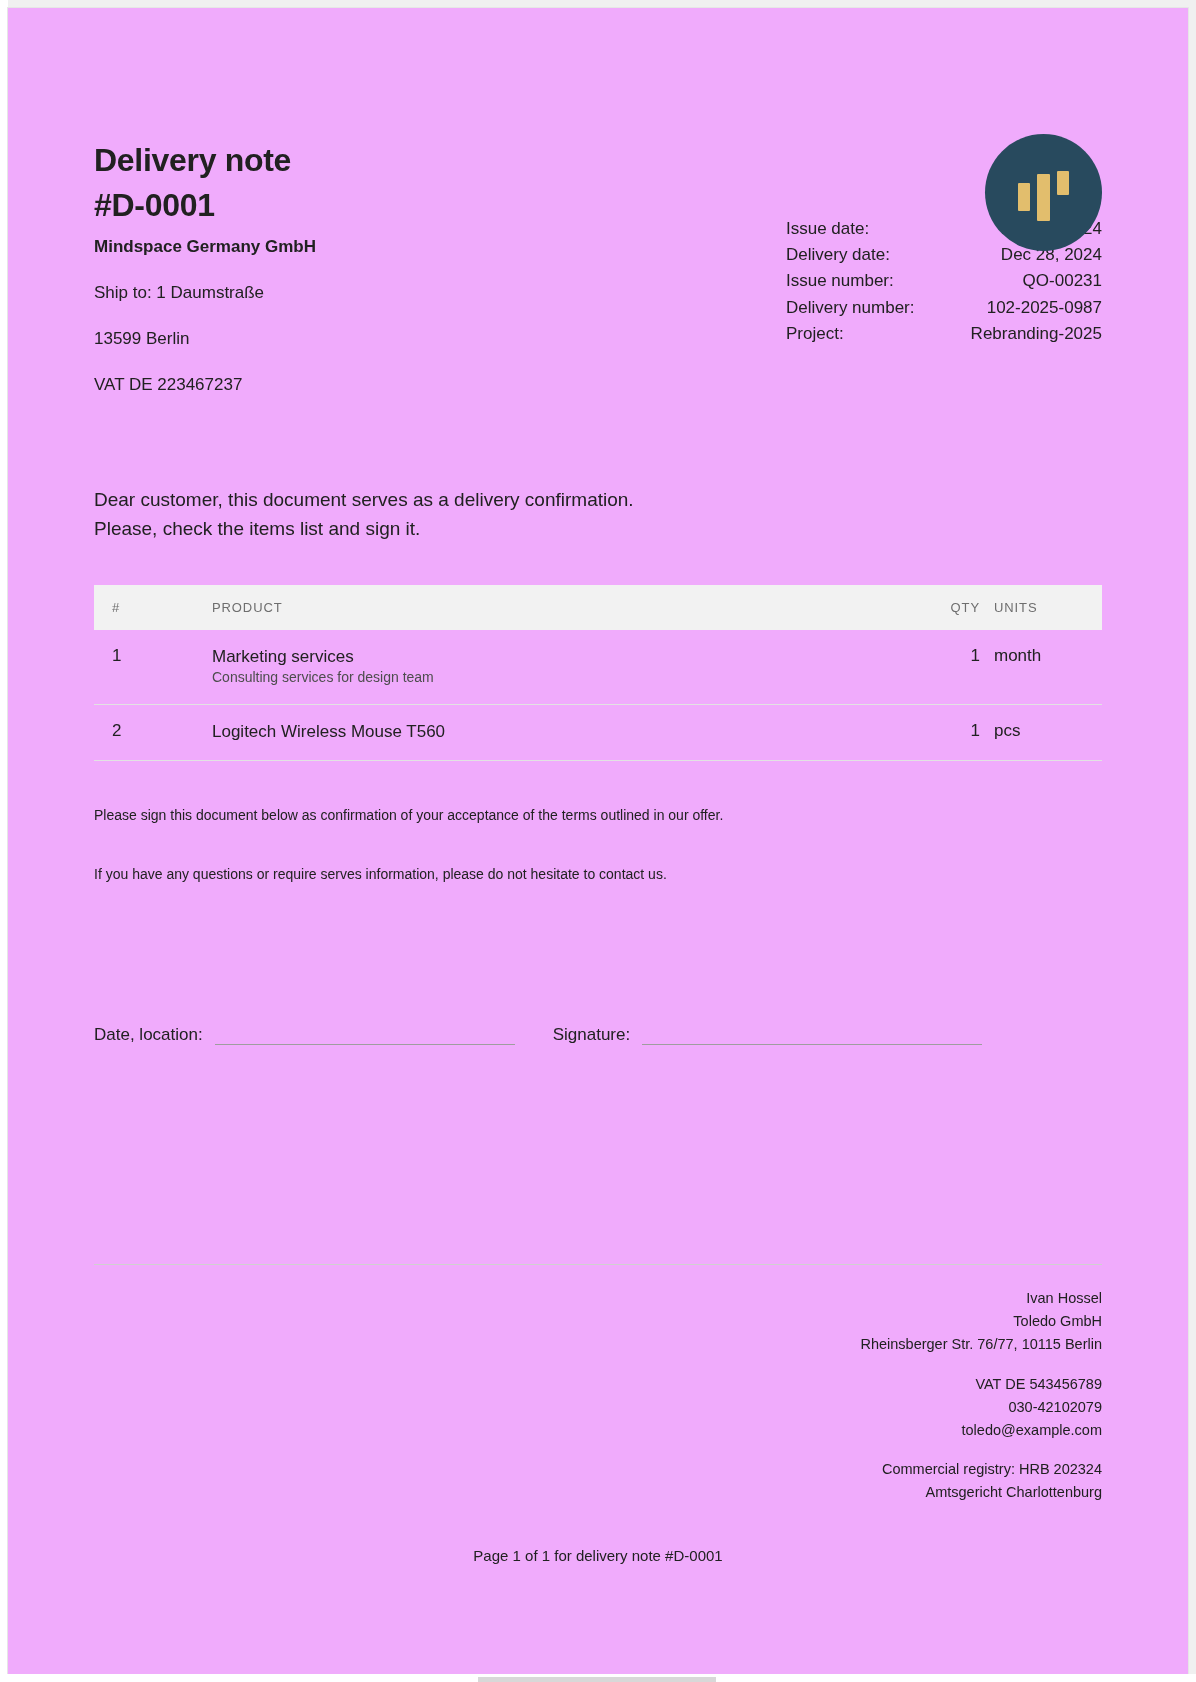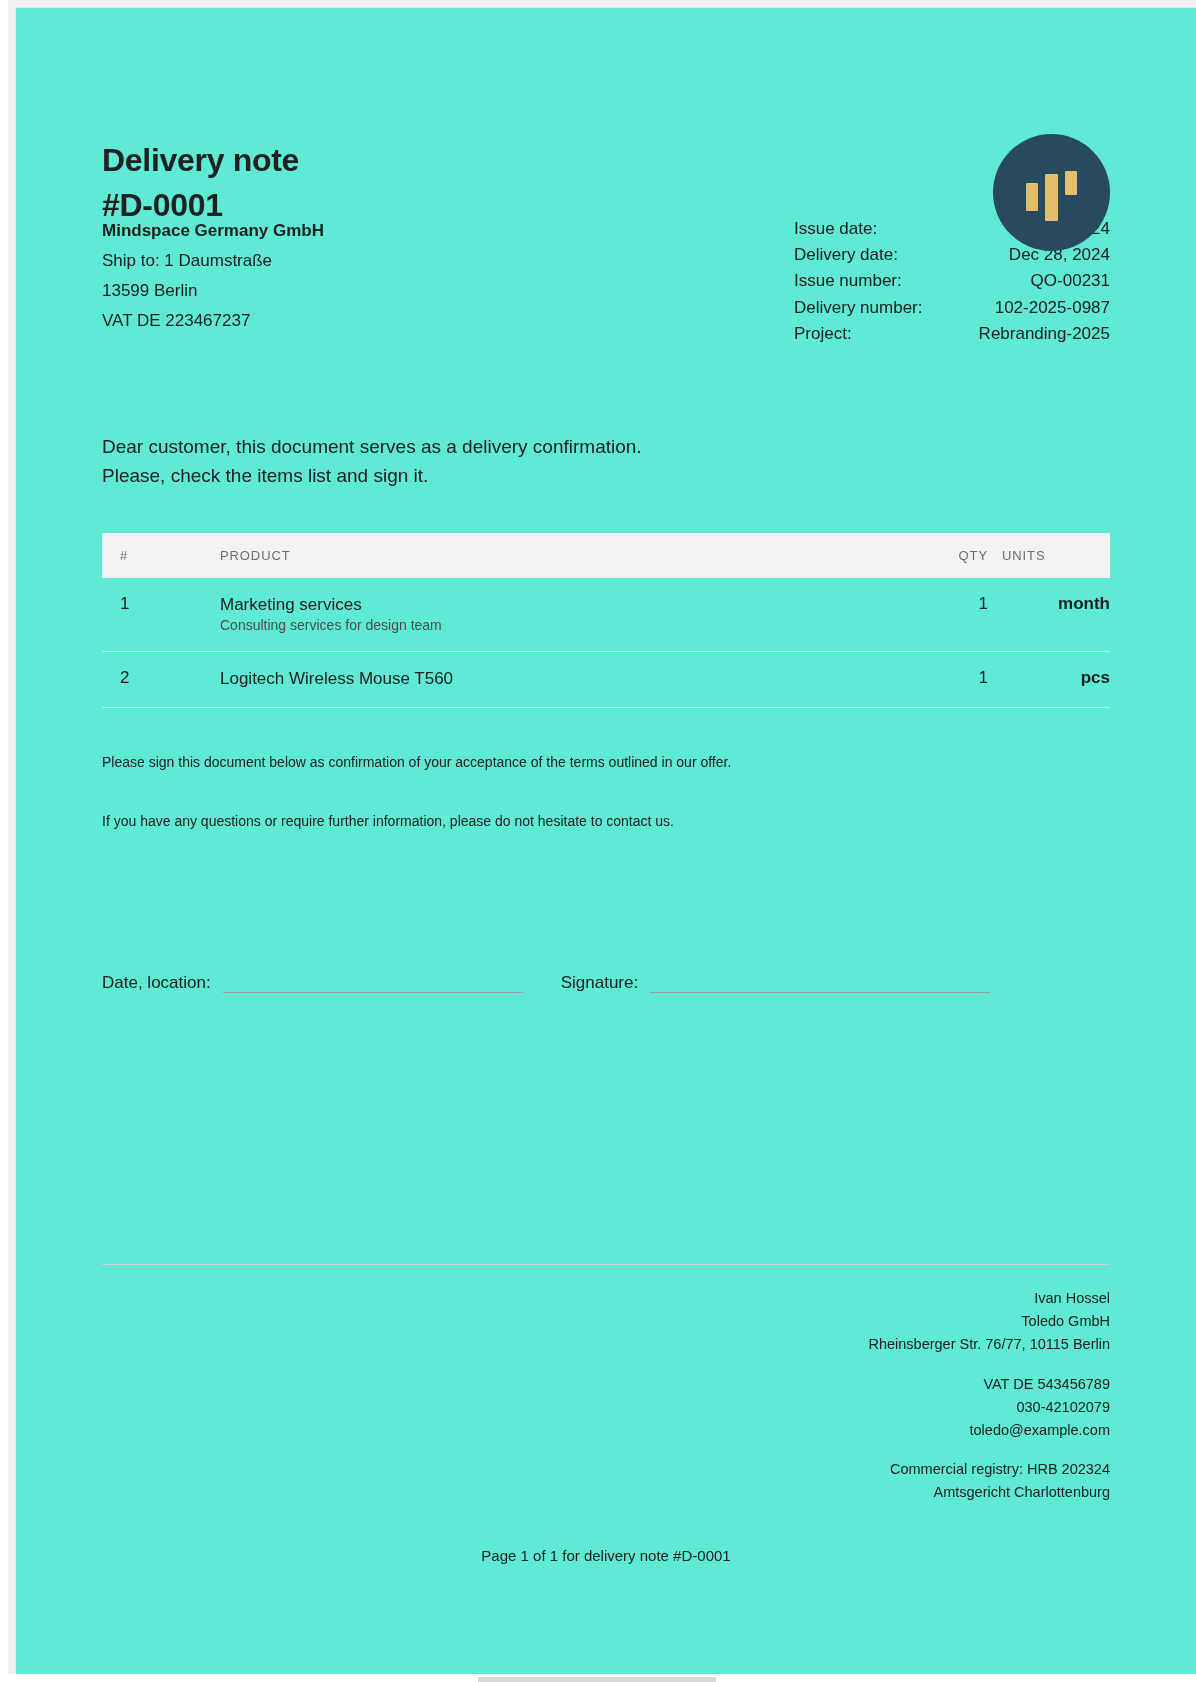--- a/index.html
+++ b/index.html
@@ -16,25 +16,25 @@
     position: relative;
     width: 1196px;
     height: 1682px;
     background: #f0f0f0;
     overflow: hidden;
   }
 
   
   .page {
     position: absolute;
-    left: 16px;
+    left: 8px;
     top: 8px;
     width: 1180px;
     height: 1666px;
-    background: #5eead4;
+    background: #f0abfc;
     box-shadow: 0 0 0 1px #e6e6e6;
   }
 
   .content {
     position: absolute;
     left: 86px;
     top: 0;
     width: 1008px;
     height: 100%;
   }
@@ -76,20 +76,21 @@
   .parties {
     display: flex;
     justify-content: space-between;
     margin-top: 56px;
   }
   .recipient { width: 420px; }
   .recipient .line {
     font-size: 17px;
     color: #212121;
     line-height: 1.76;
+    margin-top: 16px;
   }
   .recipient .line.strong { font-weight: bold; }
 
   .meta { width: 316px; }
   .meta-row {
     display: flex;
     justify-content: space-between;
     font-size: 17px;
     color: #212121;
     line-height: 1.54;
@@ -129,21 +130,21 @@
 
   .items tbody td {
     padding: 16px 0 17px;
     font-size: 17px;
     color: #212121;
     vertical-align: top;
     border-bottom: 1px solid #e2e2e2;
   }
   .items tbody td.c-idx  { padding-left: 18px; }
   .items tbody td.c-qty  { text-align: right; padding-right: 14px; }
-  .items tbody td.c-unit { text-align: right; font-weight: bold; }
+  .items tbody td.c-unit { text-align: left; }
   .items tbody td.c-prod { padding-left: 58px; }
   .items thead th.c-prod { padding-left: 58px; }
 
   .prod-name { font-size: 17px; color: #212121; line-height: 1.3; }
   .prod-desc { font-size: 14px; color: #4d4d4d; line-height: 1.3; }
 
   
   .para {
     font-size: 14px;
     color: #212121;
@@ -292,21 +293,21 @@
             <td class="c-prod">
               <div class="prod-name">Logitech Wireless Mouse T560</div>
             </td>
             <td class="c-qty">1</td>
             <td class="c-unit">pcs</td>
           </tr>
         </tbody>
       </table>
 
       <div class="para p1">Please sign this document below as confirmation of your acceptance of the terms outlined in our offer.</div>
-      <div class="para p2">If you have any questions or require further information, please do not hesitate to contact us.</div>
+      <div class="para p2">If you have any questions or require serves information, please do not hesitate to contact us.</div>
 
       <div class="sign">
         <div class="sign-group date">
           <span class="sign-label">Date, location:</span>
           <span class="sign-rule"></span>
         </div>
         <div class="sign-group signature">
           <span class="sign-label">Signature:</span>
           <span class="sign-rule"></span>
         </div>

